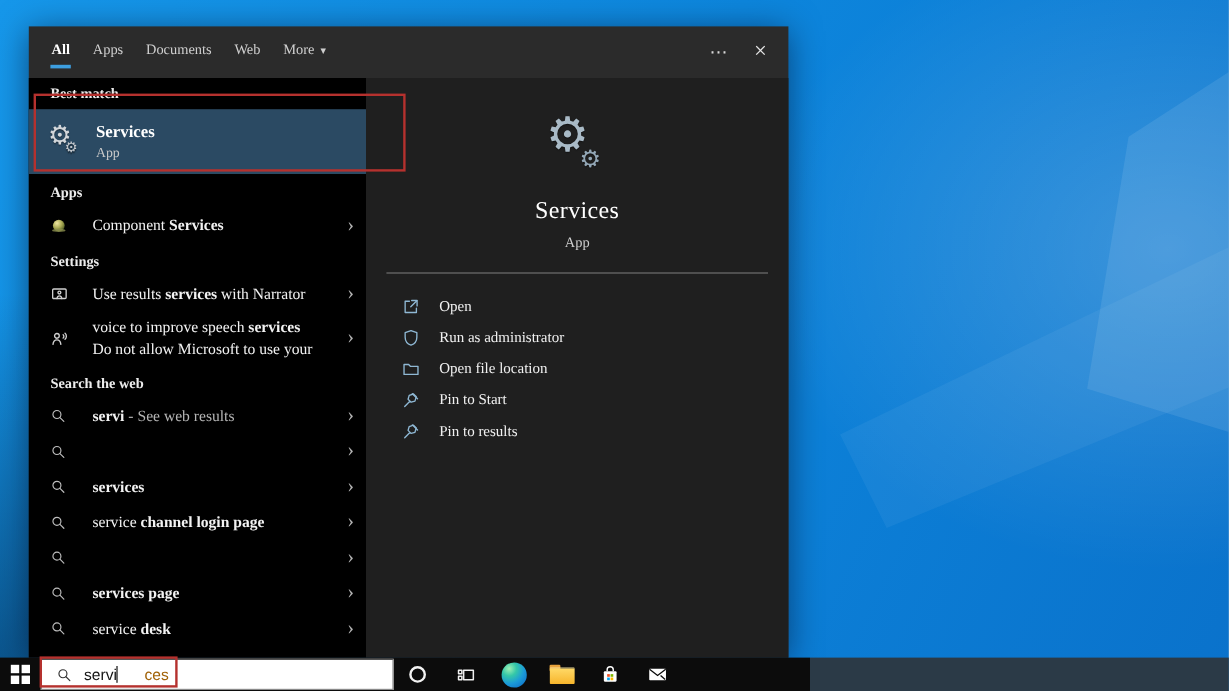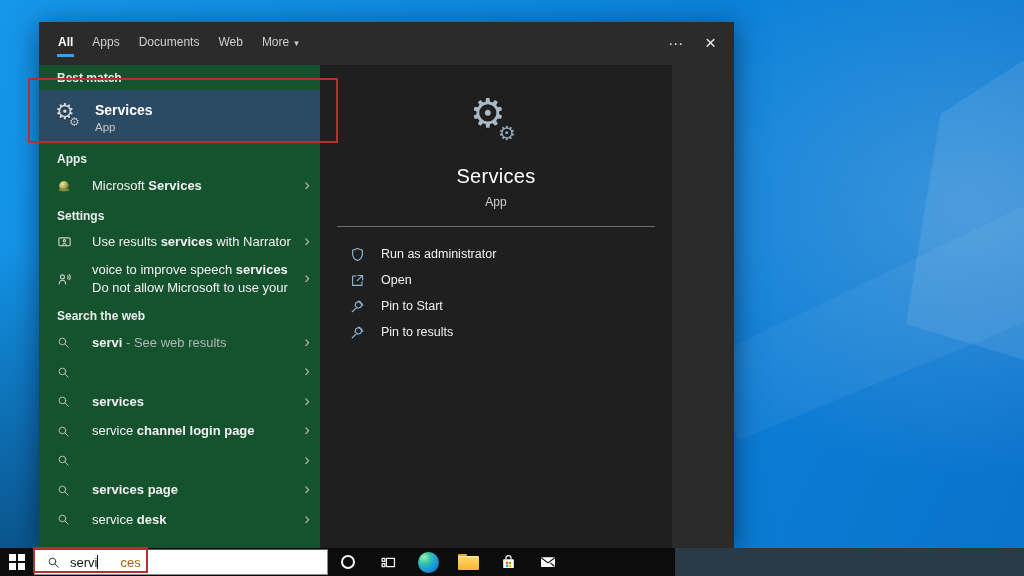--- a/index.html
+++ b/index.html
@@ -14,38 +14,38 @@
       linear-gradient(115deg, #1697ea 0%, #0d86dd 48%, #0a72cb 100%);
   }
   .wp-shape1 { position:absolute; left:880px; top:60px; width:144px; height:300px;
     background:rgba(255,255,255,.09);
     clip-path:polygon(42% 18%, 100% 0%, 100% 100%, 18% 88%); }
   .wp-shape2 { position:absolute; left:700px; top:180px; width:324px; height:260px;
     background:rgba(255,255,255,.05);
     clip-path:polygon(0% 70%, 100% 10%, 100% 55%, 12% 100%); }
 
   
-  .panel { position:absolute; left:39px; top:22px; width:695px; height:526px;
-    background:#2b2b2b; box-shadow:0 4px 26px rgba(0,0,20,.5); color:#f0f0f0; }
+  .panel { position:absolute; left:24px; top:22px; width:633px; height:526px;
+    background:#2b2b2b; box-shadow:0 4px 26px rgba(0,0,20,.5); color:#f0f0f0;font-family:Liberation Serif, serif; }
 
   .tabbar { position:absolute; left:0; top:0; width:100%; height:43px;
     display:flex; align-items:center; padding-left:18px; }
   .tab { font-size:12px; color:#cfcfcf; margin-right:17px; padding:4px 1px 8px;
     position:relative; cursor:default; white-space:nowrap; }
   .tab.active { color:#fff; font-weight:bold; }
   .tab.active::after { content:""; position:absolute; left:0; right:0; bottom:0;
     height:3px; background:#3d9fe0; }
   .tab .caret { font-size:9px; margin-left:5px; color:#cfcfcf; }
   .tab-spacer { flex:1; }
   .dots-btn { color:#d9d9d9; font-size:15px; letter-spacing:2px; padding:0 16px; }
   .close-btn { color:#e8e8e8; font-size:19px; padding:0 18px 2px 4px; line-height:1; }
 
   
   .left-col { position:absolute; left:0; top:43px; width:281px; height:483px;
-    background:#14532d; }
+    background:#000000; }
   .sec-header { font-size:12px; font-weight:bold; color:#ececec;
     padding:8px 0 5px 18px; }
   .row { display:flex; align-items:center; height:29.5px; padding-left:18px;
     position:relative; font-size:13px; color:#f2f2f2; }
   .row .ic { width:22px; min-width:22px; height:18px; display:flex;
     align-items:center; justify-content:flex-start; margin-right:13px; }
   .row .txt { flex:1; line-height:1.35; padding-right:24px; }
   .row .chev { position:absolute; right:10px; top:50%; transform:translateY(-54%);
     color:#b3b3b3; font-size:17px; font-weight:normal; }
   .row.two-line { height:44px; }
@@ -161,21 +161,21 @@
                   <stop offset="0%" stop-color="#efe6a0"></stop>
                   <stop offset="55%" stop-color="#a9a953"></stop>
                   <stop offset="100%" stop-color="#4d5a22"></stop>
                 </radialGradient>
               </defs>
               <circle cx="8" cy="8" r="5.6" fill="url(#cs)"></circle>
               <ellipse cx="8" cy="12.6" rx="6.4" ry="1.6" fill="#8b8f4e" opacity=".8"></ellipse>
             </svg>
           </span>
           <div class="txt">
-            <div><span class="">Microsoft </span><span class="seg-b ">Services</span></div>
+            <div><span class="">Component </span><span class="seg-b ">Services</span></div>
           </div>
           <span class="chev">›</span>
         </div>
         <div class="sec-header">Settings</div>
         <div class="row">
           <span class="ic">
             <svg width="15" height="15" viewBox="0 0 16 16" fill="none" stroke="#cfcfcf" stroke-width="1.2" stroke-linecap="round" stroke-linejoin="round">
               <rect x="2" y="3" width="12" height="8.5" rx="1"></rect>
               <circle cx="8" cy="6.2" r="1.3"></circle>
               <path d="M5.8 11.5c.3-1.6 1.1-2.4 2.2-2.4s1.9.8 2.2 2.4"></path>
@@ -288,34 +288,42 @@
       <span class="gear-glyph g1">⚙</span>
         <span class="gear-glyph g2">⚙</span>
     </div>
     <div class="pv-title">Services</div>
     <div class="pv-sub">App</div>
     <div class="pv-divider"></div>
     <div class="pv-actions" id="actions-mount">
         <div class="a-row">
           <span class="ic">
             <svg width="15" height="15" viewBox="0 0 16 16" fill="none" stroke="#8fb8d4" stroke-width="1.2" stroke-linecap="round" stroke-linejoin="round">
-              <path d="M8 1.6l5.2 1.9v3.9c0 3.6-2.3 6-5.2 7.1-2.9-1.1-5.2-3.5-5.2-7.1V3.5z"></path>
-            </svg>
-          </span>
-          <span>Run as administrator</span>
-        </div>
-        <div class="a-row">
-          <span class="ic">
-            <svg width="15" height="15" viewBox="0 0 16 16" fill="none" stroke="#8fb8d4" stroke-width="1.2" stroke-linecap="round" stroke-linejoin="round">
               <path d="M6.6 3.2H2.8v10h10V9.4"></path>
               <path d="M8.6 2.6h4.8v4.8"></path>
               <path d="M13.2 2.8L7.8 8.2"></path>
             </svg>
           </span>
           <span>Open</span>
+        </div>
+        <div class="a-row">
+          <span class="ic">
+            <svg width="15" height="15" viewBox="0 0 16 16" fill="none" stroke="#8fb8d4" stroke-width="1.2" stroke-linecap="round" stroke-linejoin="round">
+              <path d="M8 1.6l5.2 1.9v3.9c0 3.6-2.3 6-5.2 7.1-2.9-1.1-5.2-3.5-5.2-7.1V3.5z"></path>
+            </svg>
+          </span>
+          <span>Run as administrator</span>
+        </div>
+        <div class="a-row">
+          <span class="ic">
+            <svg width="15" height="15" viewBox="0 0 16 16" fill="none" stroke="#8fb8d4" stroke-width="1.2" stroke-linecap="round" stroke-linejoin="round">
+              <path d="M1.8 12.8V4h4.1l1.5 1.6h6.8v7.2z"></path>
+            </svg>
+          </span>
+          <span>Open file location</span>
         </div>
         <div class="a-row">
           <span class="ic">
             <svg width="15" height="15" viewBox="0 0 16 16" fill="none" stroke="#8fb8d4" stroke-width="1.2" stroke-linecap="round" stroke-linejoin="round">
               <path d="M9.2 2.2l4.6 4.6"></path>
               <path d="M12.1 4.4l-1.2 3.8-3.4 1-2.7-2.7 1-3.4 3.8-1.2z" transform="translate(0.6 0.6)"></path>
               <path d="M6.6 9.4L2.4 13.6"></path>
             </svg>
           </span>
           <span>Pin to Start</span>

